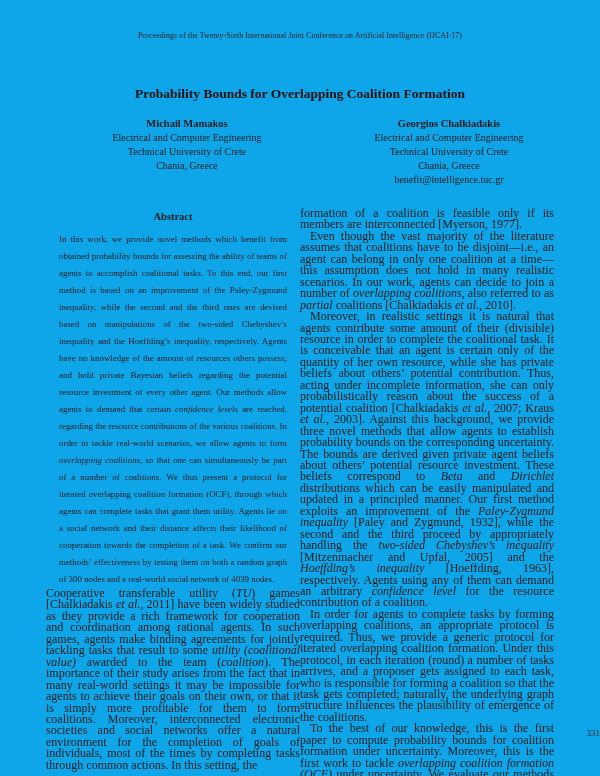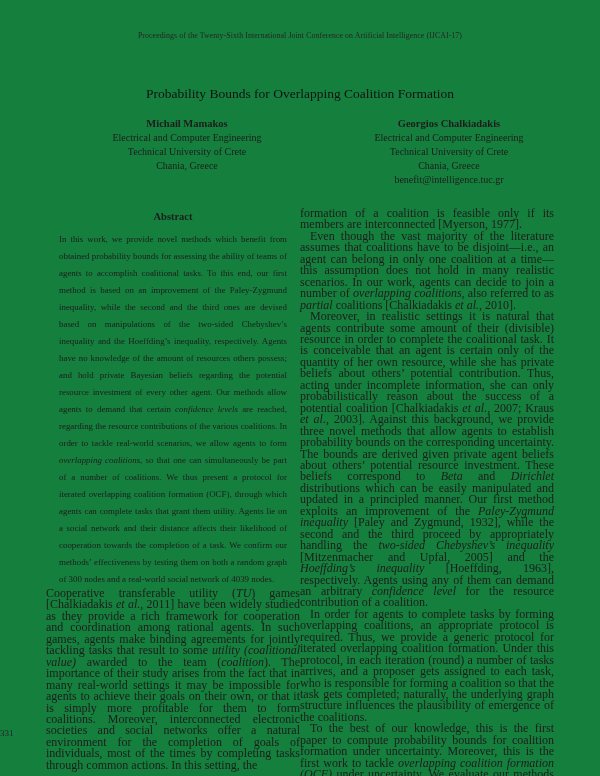--- a/index.html
+++ b/index.html
@@ -1,36 +1,36 @@
 <!DOCTYPE html>
 <html lang="en"><head>
 <meta charset="utf-8">
 <style>
   html, body { margin: 0; padding: 0; background: #ffffff; }
   .page {
     position: relative;
     width: 600px;
     height: 776px;
-    background: #15803d;
+    background: #0ea5e9;
     color: #1c1c1c;
     font-family: "Liberation Serif", "DejaVu Serif", serif;
     overflow: hidden;
   }
   .running-head {
     padding-top: 31px;
     text-align: center;
     font-size: 7.8px;
     letter-spacing: 0.1px;
     color: #242424;
   }
   .title {
     margin: 46px 0 0 0;
     text-align: center;
     font-size: 13.5px;
-    font-weight: normal;
+    font-weight: bold;
     color: #111111;
   }
   .authors {
     margin-top: 15px;
     display: flex;
     justify-content: center;
     gap: 34px;
     padding-left: 36px;
   }
   .author {
@@ -70,21 +70,21 @@
     font-size: 12px;
     line-height: 11.45px;
     text-align: justify;
   }
   .indent { text-indent: 10px; }
   em { font-style: italic; }
   .page-number {
     position: absolute;
     left: 0; right: 0;
     bottom: 38px;
-    text-align: left;
+    text-align: right;
     font-size: 9px;
     color: #242424;
   }
 </style>
 </head>
 <body>
 
 <div class="page">
 
   <div class="running-head">Proceedings of the Twenty-Sixth International Joint Conference on Artificial Intelligence (IJCAI-17)</div>

